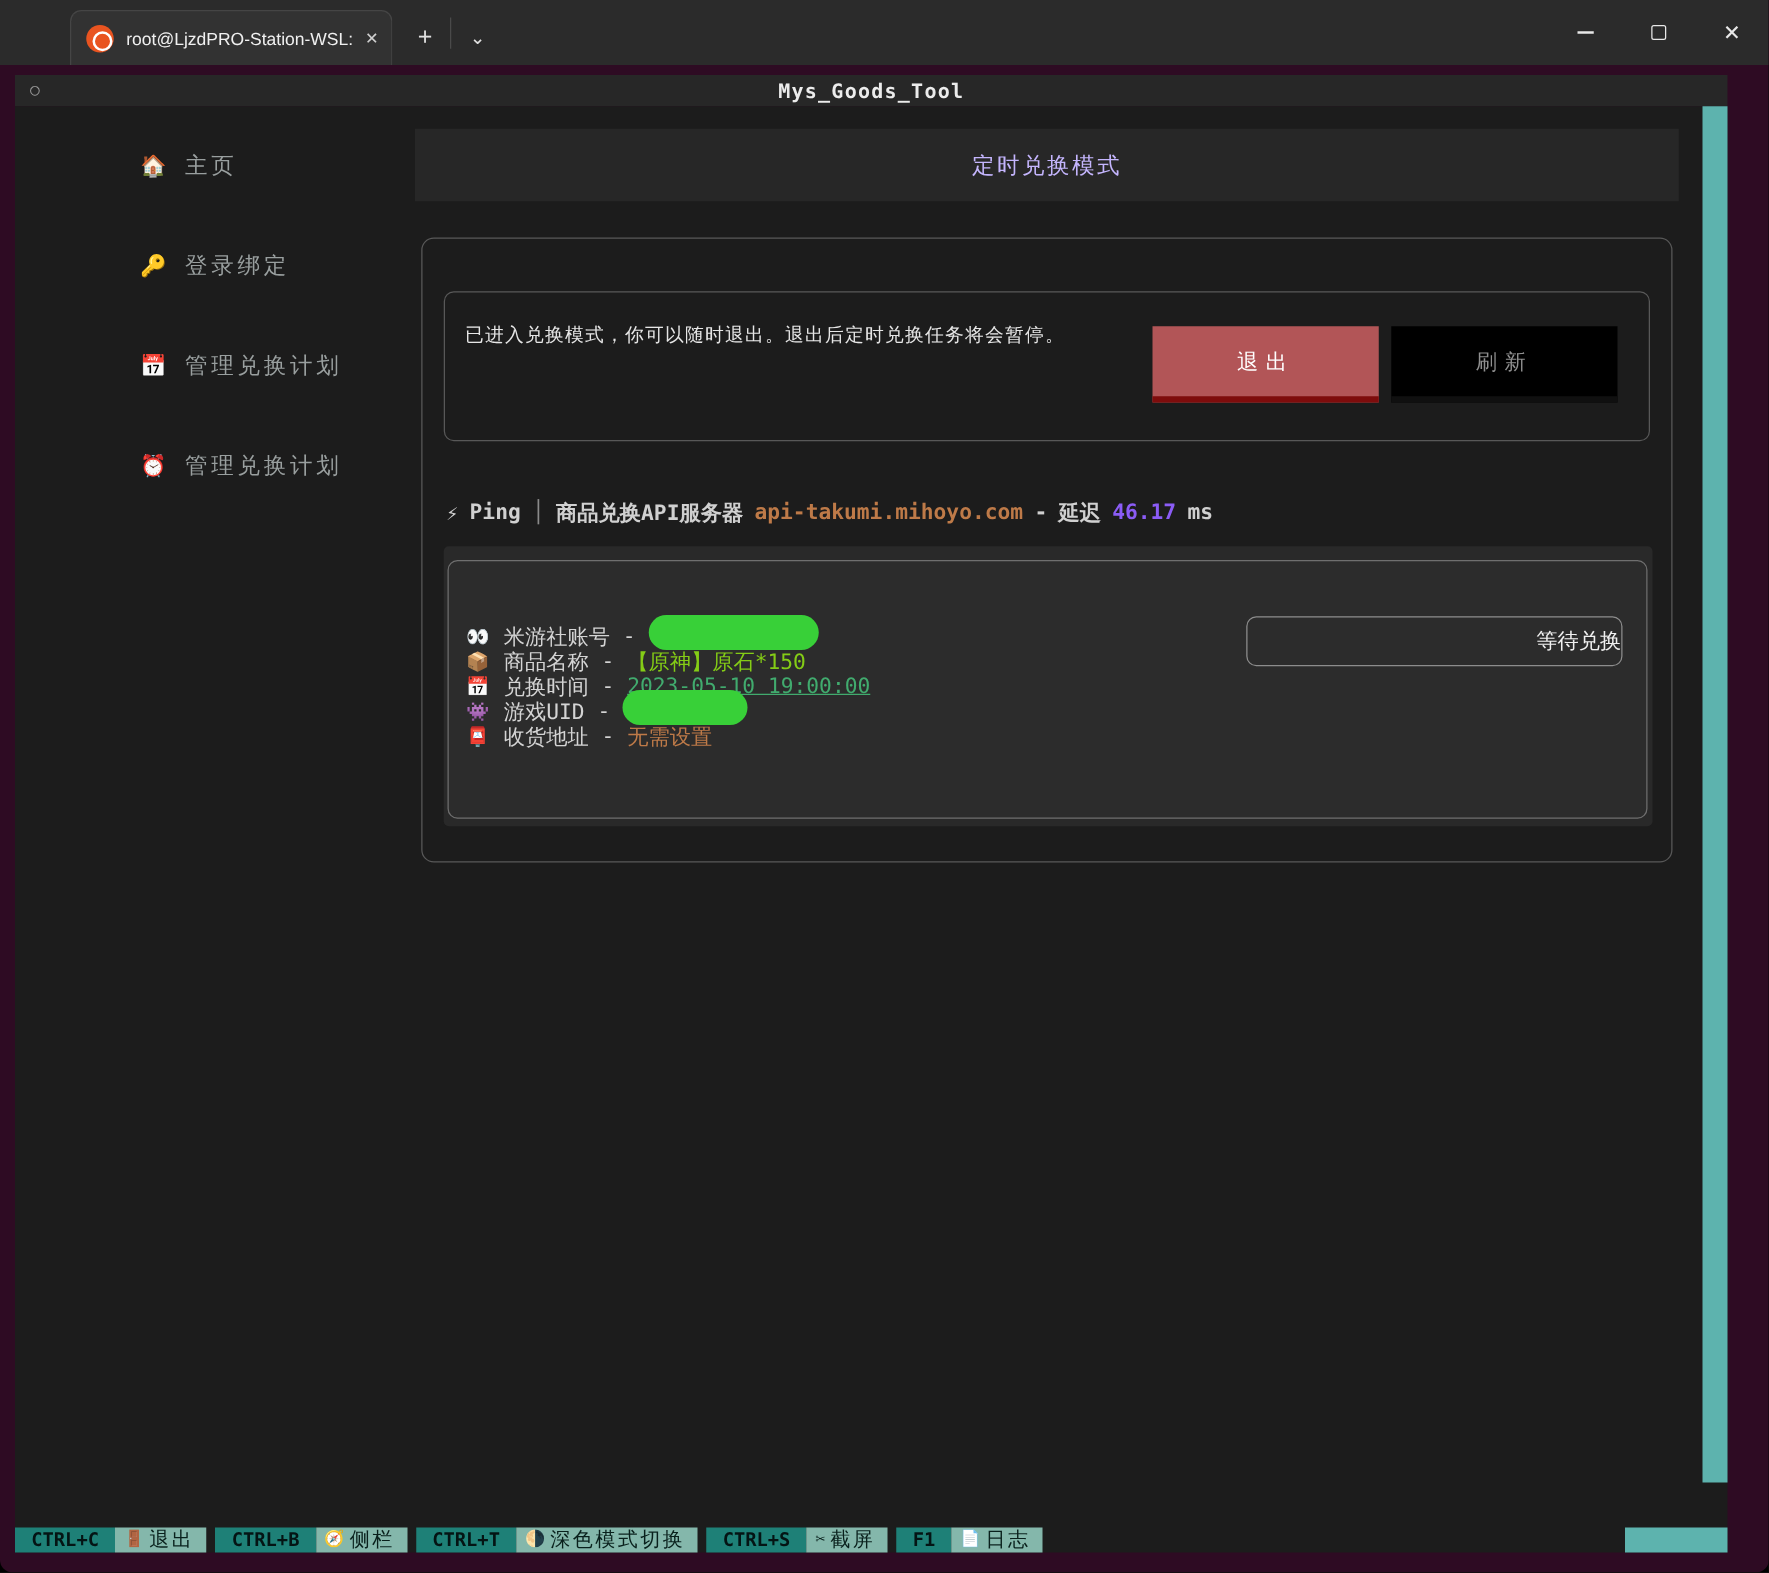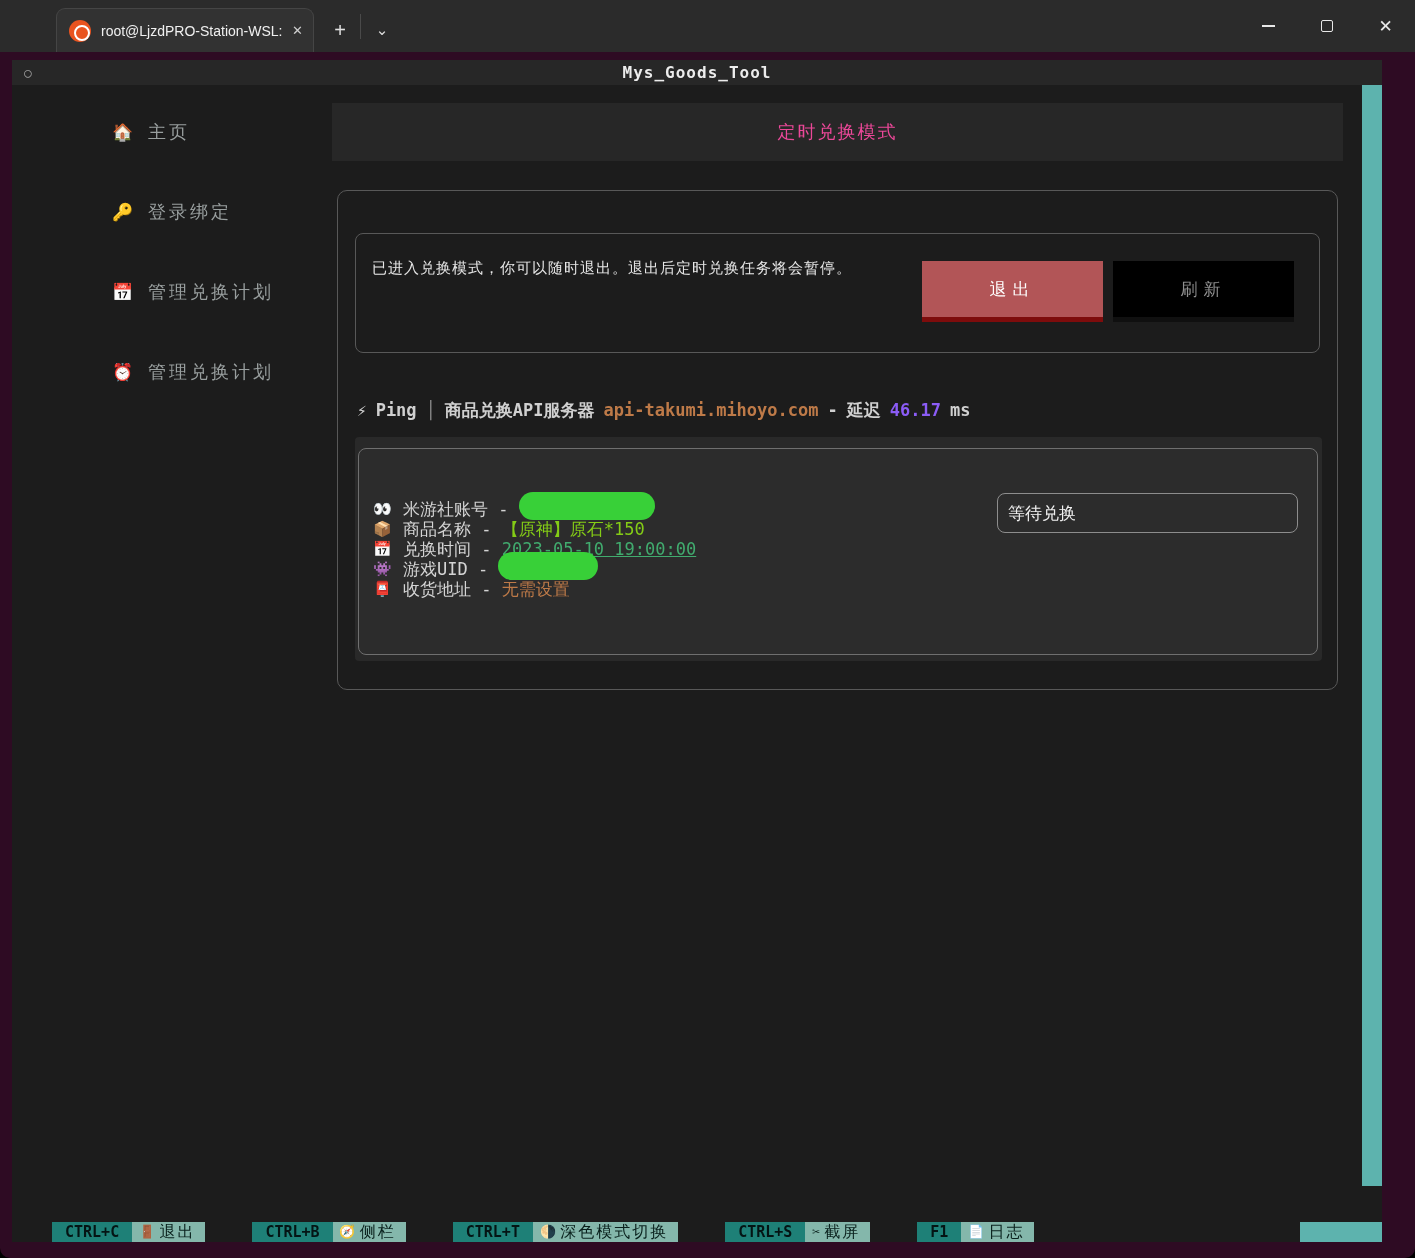--- a/index.html
+++ b/index.html
@@ -39,21 +39,21 @@
   .content { position:absolute; left:12px; top:85px; width:1370px; height:1157px; background:#1c1c1c; }
 
   
   .side-item { position:absolute; left:100px; height:30px; display:flex; align-items:center;
                color:#999f9f; font-size:18px; letter-spacing:3px; cursor:default; }
   .side-item .ico { font-size:17px; letter-spacing:0; margin-right:14px; width:22px; text-align:center; }
   .si-0 { top:32px; } .si-1 { top:112px; } .si-2 { top:192px; } .si-3 { top:272px; }
 
   
   .panel-title { position:absolute; left:320px; top:18px; width:1011px; height:58px; background:#272727;
-                 display:flex; align-items:center; justify-content:center; color:#ec4899; font-size:18px;
+                 display:flex; align-items:center; justify-content:center; color:#c4b5fd; font-size:18px;
                  letter-spacing:2px; }
   .outer-panel { position:absolute; left:325px; top:105px; width:1001px; height:500px;
                  border:1px solid #585858; border-radius:10px; }
   .notice-box { position:absolute; left:343px; top:148px; width:965px; height:120px;
                 border:1px solid #585858; border-radius:8px; }
   .notice-text { position:absolute; left:16px; top:21px; width:565px; color:#e6e6e6; font-size:15px;
                  line-height:27px; letter-spacing:1px; }
   .btn { position:absolute; top:27px; width:181px; height:61px; display:flex; align-items:center;
          justify-content:center; font-size:17px; letter-spacing:6px; cursor:default; }
   .btn-exit { left:566px; background:#b25557; border-bottom:5px solid #7e0c0c; color:#fff; }
@@ -75,25 +75,25 @@
   .plan-row { position:absolute; left:14px; height:20px; display:flex; align-items:center;
               font-size:17px; color:#d4d4d4; white-space:pre; }
   .plan-row .ico { width:30px; font-size:15px; }
   .pr-0 { top:50px; } .pr-1 { top:70px; } .pr-2 { top:90px; } .pr-3 { top:110px; } .pr-4 { top:130px; }
   .val-green { color:#84cc16; }
   .val-green-u { color:#41ab6e; text-decoration:underline;text-align:center; }
   .val-tan { color:#be7a48; }
   .pill { display:inline-block; height:28px; background:#38d038; border-radius:14px; margin-top:-6px; }
   .pill-lg { width:136px; } .pill-sm { width:100px; }
   .status-box { position:absolute; left:638px; top:44px; width:301px; height:40px; border:1px solid #8d8d8d;
-                border-radius:8px; color:#f0f0f0; font-size:17px; line-height:38px; padding-left:10px; }
+                border-radius:8px; color:#f0f0f0; font-size:17px; line-height:38px; padding-left:24px;text-align:right; }
 
   
   .footer { position:absolute; left:0; top:1137px; width:1370px; height:20px; display:flex; }
-  .fpair { display:flex; margin-right:7px;margin-left:40px; }
+  .fpair { display:flex; margin-right:7px; }
   .fkey { background:#1e8077; color:#041414; font-size:15px; font-weight:bold; padding:0 13px;
           line-height:20px; }
   .fdesc { background:#84b7ab; color:#09201c; font-size:16px; padding:0 10px 0 7px; line-height:20px;
            display:flex; align-items:center; letter-spacing:2px; }
   .fdesc .ico { font-size:13px; margin-right:4px; letter-spacing:0; }
   .footer-corner { position:absolute; left:1288px; top:1137px; width:82px; height:20px; background:#5db3ae; }
 
   
   .scrollbar { position:absolute; left:1350px; top:0; width:20px; height:1101px; background:#5db3ae; }
 </style>

